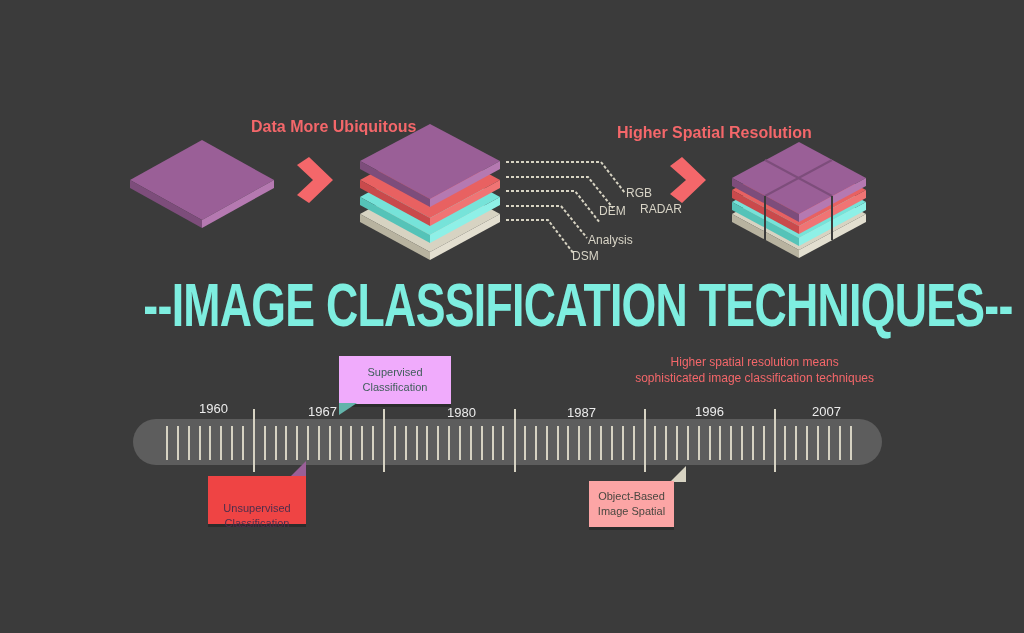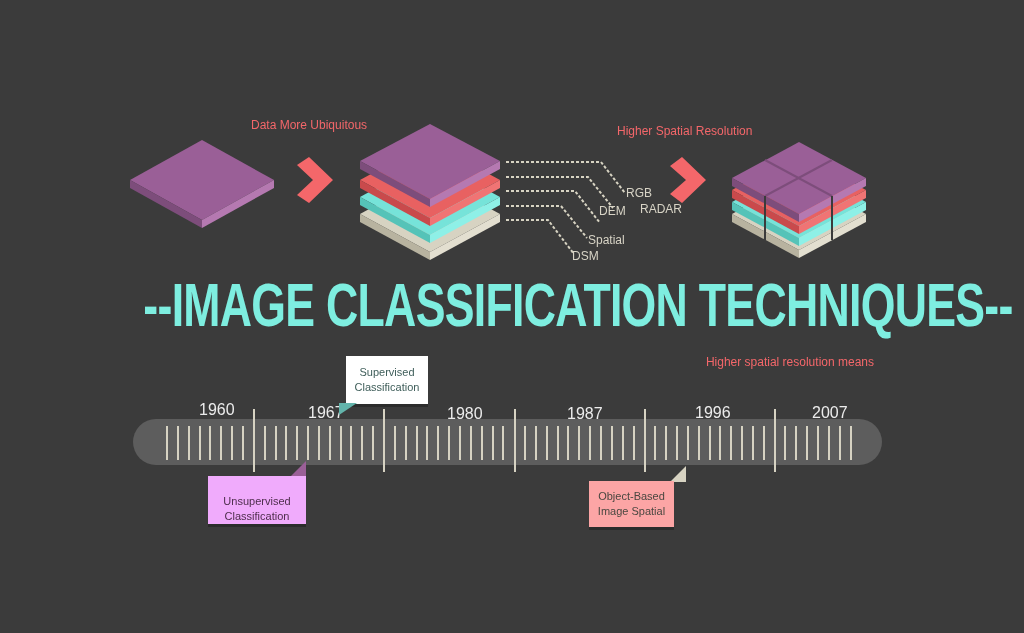--- a/index.html
+++ b/index.html
@@ -1,23 +1,23 @@
 <!DOCTYPE html>
 <html><head>
   <meta charset="utf-8">
   <style>
     html, body { margin:0; padding:0; }
     body { width:1024px; height:633px; background:#3b3b3b; position:relative; overflow:hidden; font-family:"Liberation Sans", sans-serif; }
     .abs { position:absolute; }
-    .caption { position:absolute; color:#f4676a; font-size:12px; white-space:nowrap; }
+    .caption { position:absolute; color:#f4676a; font-size:16px; white-space:nowrap;font-weight:bold; }
     .layer-label { position:absolute; color:#d8d4c6; font-size:12px; font-family:"Liberation Sans", sans-serif; }
     .title { position:absolute; left:0; width:1024px; top:268px; text-align:center; color:#7eeee0; font-family:"Liberation Sans", sans-serif; font-weight:bold; font-size:62px; letter-spacing:-1px; transform:scaleX(0.72); transform-origin:center; white-space:nowrap; line-height:74px; }
     .note { position:absolute; right:150px; top:354px; text-align:center; color:#f4676a; font-size:12px; line-height:16px; }
     .timeline-bar { position:absolute; left:133px; top:419px; width:749px; height:46px; background:#5d5d5d; border-radius:23px; }
-    .year { position:absolute; top:401px; color:#ececec; font-size:16px; }
+    .year { position:absolute; top:401px; color:#ececec; font-size:13px; }
     .tick { position:absolute; top:426px; width:2px; height:34px; background:#d6d2c2; }
     .major { position:absolute; top:409px; width:2px; height:63px; background:#d6d2c2; }
     .callout { position:absolute; text-align:center; font-size:11px; line-height:15px; box-shadow:0 3px 0 rgba(0,0,0,0.25); }
   </style>
 </head>
 <body>
 
 <svg class="abs" style="left:0;top:0" width="1024" height="270" viewBox="0 0 1024 270">
 
   <g>
@@ -81,27 +81,28 @@
     <line x1="832" y1="196" x2="832" y2="240" stroke="#3b3b3b" stroke-width="2"></line>
   </g>
 </svg>
 
 <div class="caption" style="left:251px;top:118px">Data More Ubiquitous</div>
 <div class="caption" style="left:617px;top:124px">Higher Spatial Resolution</div>
 
 <div class="layer-label" style="left:626px;top:186px">RGB</div>
 <div class="layer-label" style="left:640px;top:202px">RADAR</div>
 <div class="layer-label" style="left:599px;top:204px">DEM</div>
-<div class="layer-label" style="left:588px;top:233px">Spatial</div>
+<div class="layer-label" style="left:588px;top:233px">Analysis</div>
 <div class="layer-label" style="left:572px;top:249px">DSM</div>
 
 <div class="title">--IMAGE CLASSIFICATION TECHNIQUES--</div>
 
 <div class="note">
   <div>Higher spatial resolution means</div>
+  <div>sophisticated image classification techniques</div>
 </div>
 
 <div class="timeline-bar"></div>
 <div id="ticks">
     <div class="tick" style="left: 166px;"></div>
     <div class="tick" style="left: 177px;"></div>
     <div class="tick" style="left: 188px;"></div>
     <div class="tick" style="left: 199px;"></div>
     <div class="tick" style="left: 209px;"></div>
     <div class="tick" style="left: 220px;"></div>
@@ -166,32 +167,32 @@
 <div class="major" style="left:644px"></div>
 <div class="major" style="left:774px"></div>
 
 <div class="year" style="left:199px">1960</div>
 <div class="year" style="left:308px;top:404px">1967</div>
 <div class="year" style="left:447px;top:405px">1980</div>
 <div class="year" style="left:567px;top:405px">1987</div>
 <div class="year" style="left:695px;top:404px">1996</div>
 <div class="year" style="left:812px;top:404px">2007</div>
 
-<div class="callout" style="left:346px;top:356px;width:82px;height:48px;background:#ffffff;color:#3f5e5a;padding-top:9px;box-sizing:border-box">
+<div class="callout" style="left:339px;top:356px;width:112px;height:48px;background:#f0abfc;color:#3f5e5a;padding-top:9px;box-sizing:border-box">
   <div>Supervised</div>
   <div>Classification</div>
 </div>
 <svg class="abs" style="left:339px;top:403px" width="20" height="14">
     <polygon points="0,0 18,0 0,12" fill="#63b4ab"></polygon>
   </svg>
 
 <svg class="abs" style="left:290px;top:461px" width="18" height="16">
     <polygon points="16,0 16,16 0,16" fill="#9a5f97"></polygon>
   </svg>
-<div class="callout" style="left:208px;top:476px;width:98px;height:48px;background:#f0abfc;color:#4e2e4c;padding-top:18px;box-sizing:border-box">
+<div class="callout" style="left:208px;top:476px;width:98px;height:48px;background:#ef4444;color:#4e2e4c;padding-top:25px;box-sizing:border-box">
   <div>Unsupervised</div>
   <div>Classification</div>
 </div>
 
 <svg class="abs" style="left:670px;top:466px" width="18" height="16">
     <polygon points="16,0 16,16 0,16" fill="#d7d3c2"></polygon>
   </svg>
 <div class="callout" style="left:589px;top:481px;width:85px;height:46px;background:#fca5a5;color:#4a4740;padding-top:8px;box-sizing:border-box">
   <div>Object-Based</div>
   <div>Image Spatial</div>

